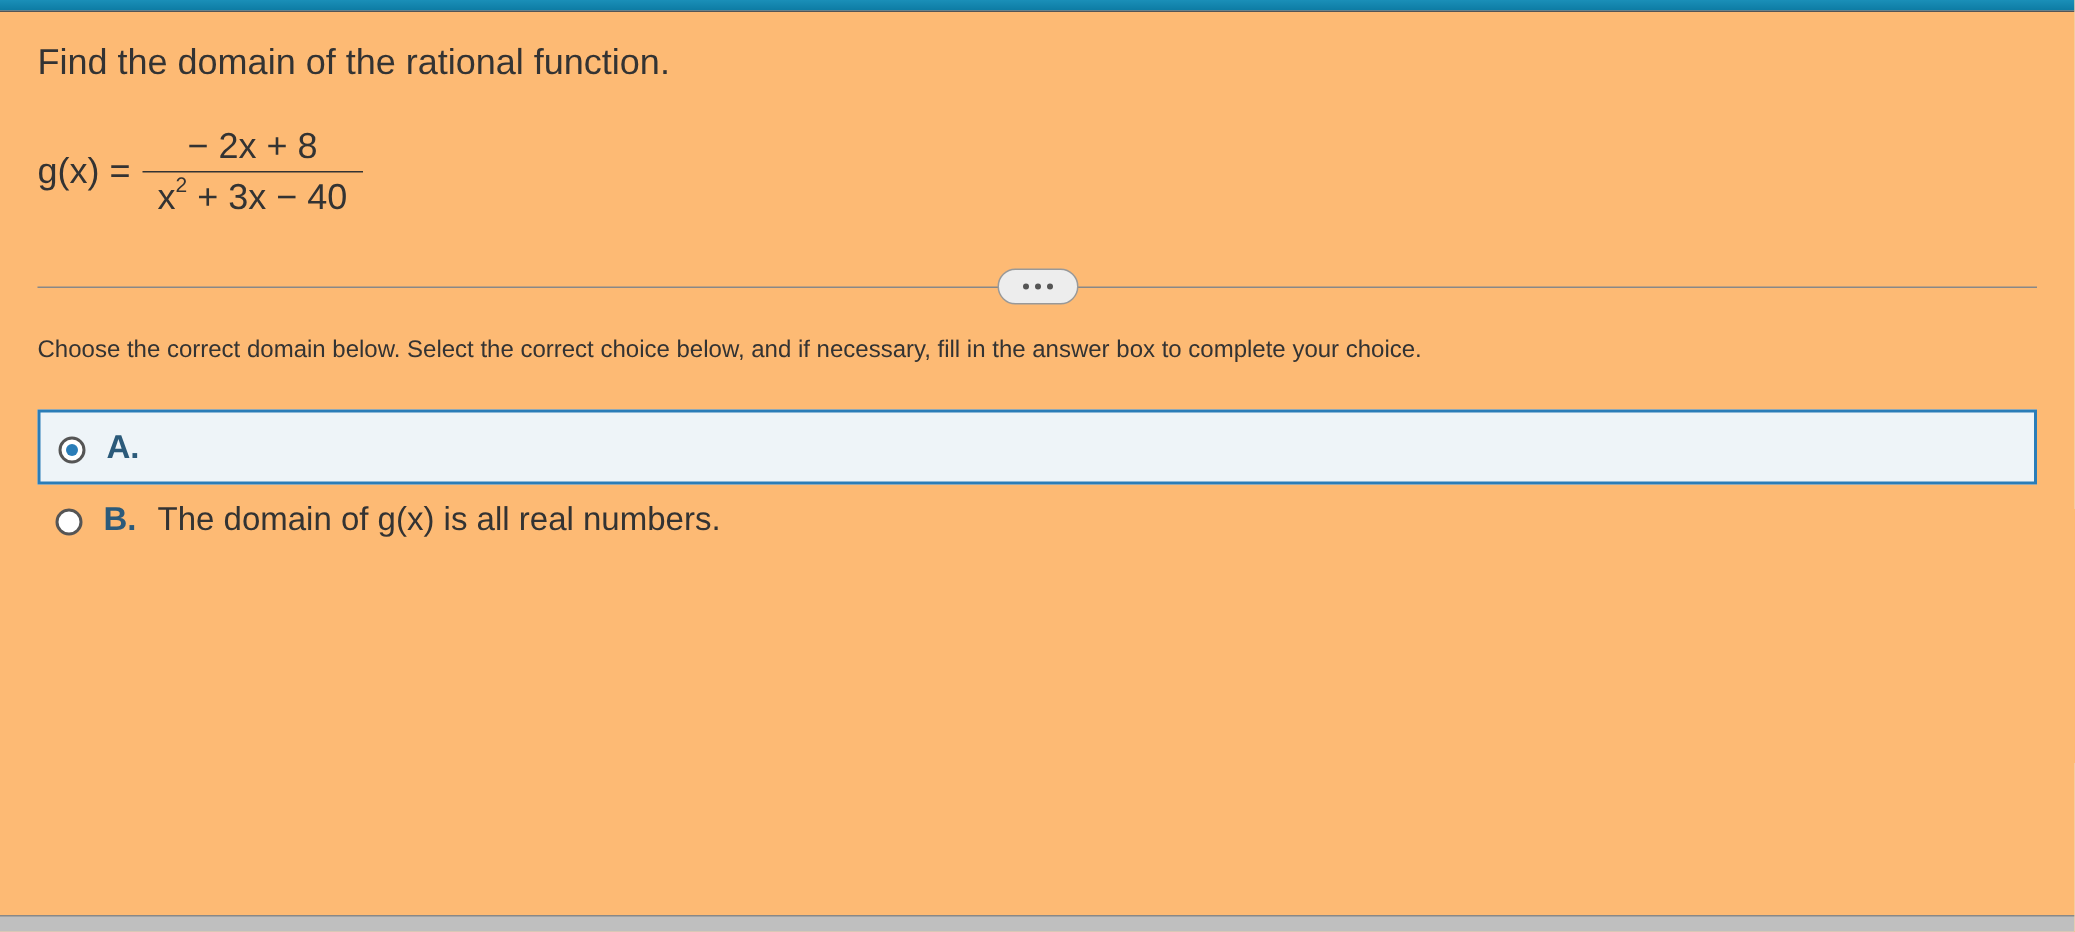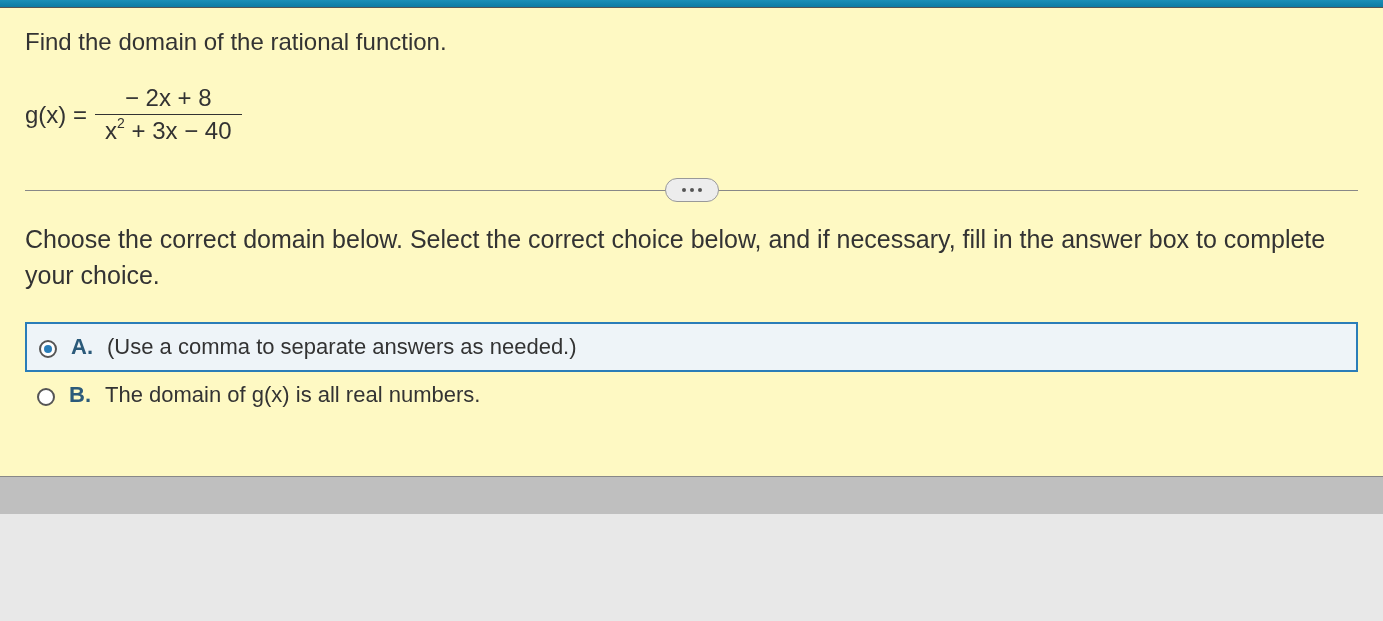--- a/index.html
+++ b/index.html
@@ -10,22 +10,22 @@
     height: 621px;
     overflow: hidden;
   }
   .topbar {
     height: 8px;
     background: linear-gradient(#1a8fb8, #0d7ba3);
     border-bottom: 1px solid #555;
   }
   .content {
     padding: 20px 25px 10px 25px;
-    background: #fef9c3;
-    height: 468px;
+    background: #fdba74;
+    height: 602px;
   }
   .question-text {
     font-size: 24px;
     color: #333;
     margin-bottom: 28px;
   }
   .formula {
     font-size: 24px;
     color: #333;
     margin-bottom: 45px;
@@ -68,21 +68,21 @@
     display: flex;
     align-items: center;
     justify-content: center;
     gap: 4px;
     cursor: pointer;
   }
   .dots-pill span {
     width: 4px; height: 4px; background:#555; border-radius:50%;
   }
   .instruction {
-    font-size: 25px;
+    font-size: 16px;
     color: #333;
     margin-bottom: 28px;
     line-height: 1.45;
   }
   .choices { }
   .choice {
     display: flex;
     align-items: flex-start;
     padding: 10px 12px;
     font-size: 22px;
@@ -153,21 +153,20 @@
   </div>
 
   <div class="instruction">Choose the correct domain below. Select the correct choice below, and if necessary, fill in the answer box to complete your choice.</div>
 
   <div class="choices">
 
     <div class="choice selected">
       <div class="radio checked"></div>
       <div class="choice-letter">A.</div>
       <div class="choice-body">
-        <div class="choice-hint">(Use a comma to separate answers as needed.)</div>
       </div>
     </div>
 
     <div class="choice">
       <div class="radio"></div>
       <div class="choice-letter">B.</div>
       <div class="choice-body">
         <span>The domain of g(x) is all real numbers.</span>
       </div>
     </div>

